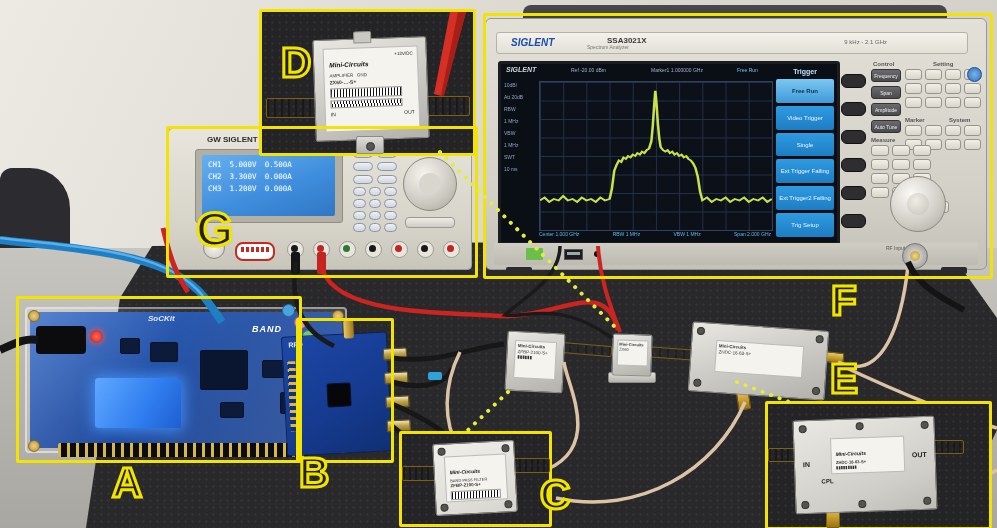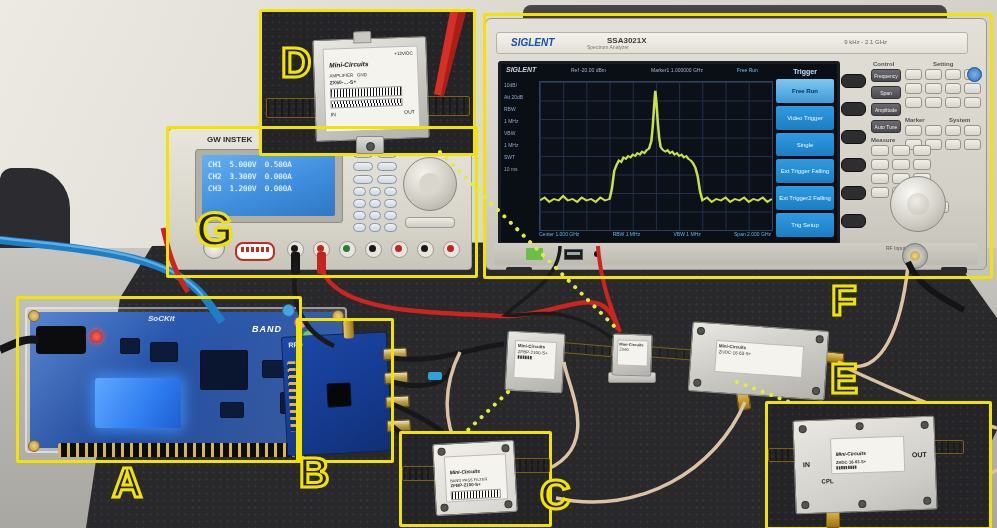--- a/index.html
+++ b/index.html
@@ -221,21 +221,21 @@
       <span class="abs" style="left:392px;top:2px;font-size:5px;color:#555;">RF Input 50Ω</span>
       <div class="abs" style="left:408px;top:0px;width:24px;height:24px;border-radius:50%;background:radial-gradient(#e8e7e1,#a9a8a2 70%);border:1px solid #777;">
         <i style="position:absolute;left:7px;top:7px;width:10px;height:10px;border-radius:50%;background:radial-gradient(#f0d98a,#b8922f);display:block;"></i>
       </div>
     </div>
     <div class="sa-foot" style="left:20px;"></div>
     <div class="sa-foot" style="left:455px;"></div>
   </div>
 
   <div class="abs psu-body">
-    <span class="abs" style="left:38px;top:6px;font-size:8px;font-weight:bold;color:#2b2b2b;">GW INSTEK</span>
+    <span class="abs" style="left:38px;top:6px;font-size:8px;font-weight:bold;color:#2b2b2b;">GW SIGLENT</span>
     <span class="abs" style="left:250px;top:6px;font-size:7px;font-weight:bold;color:#444;">PST-3202</span>
     <div class="psu-lcdframe">
       <div class="psu-lcd" id="psu-lcd">
           <div class="psu-row">
             <span>CH1</span>
             <span>5.000V</span>
             <span>0.500A</span>
           </div>
           <div class="psu-row">
             <span>CH2</span>

